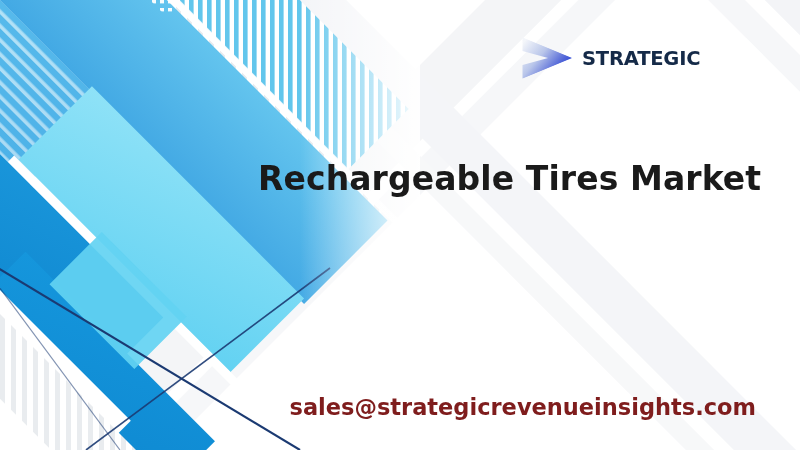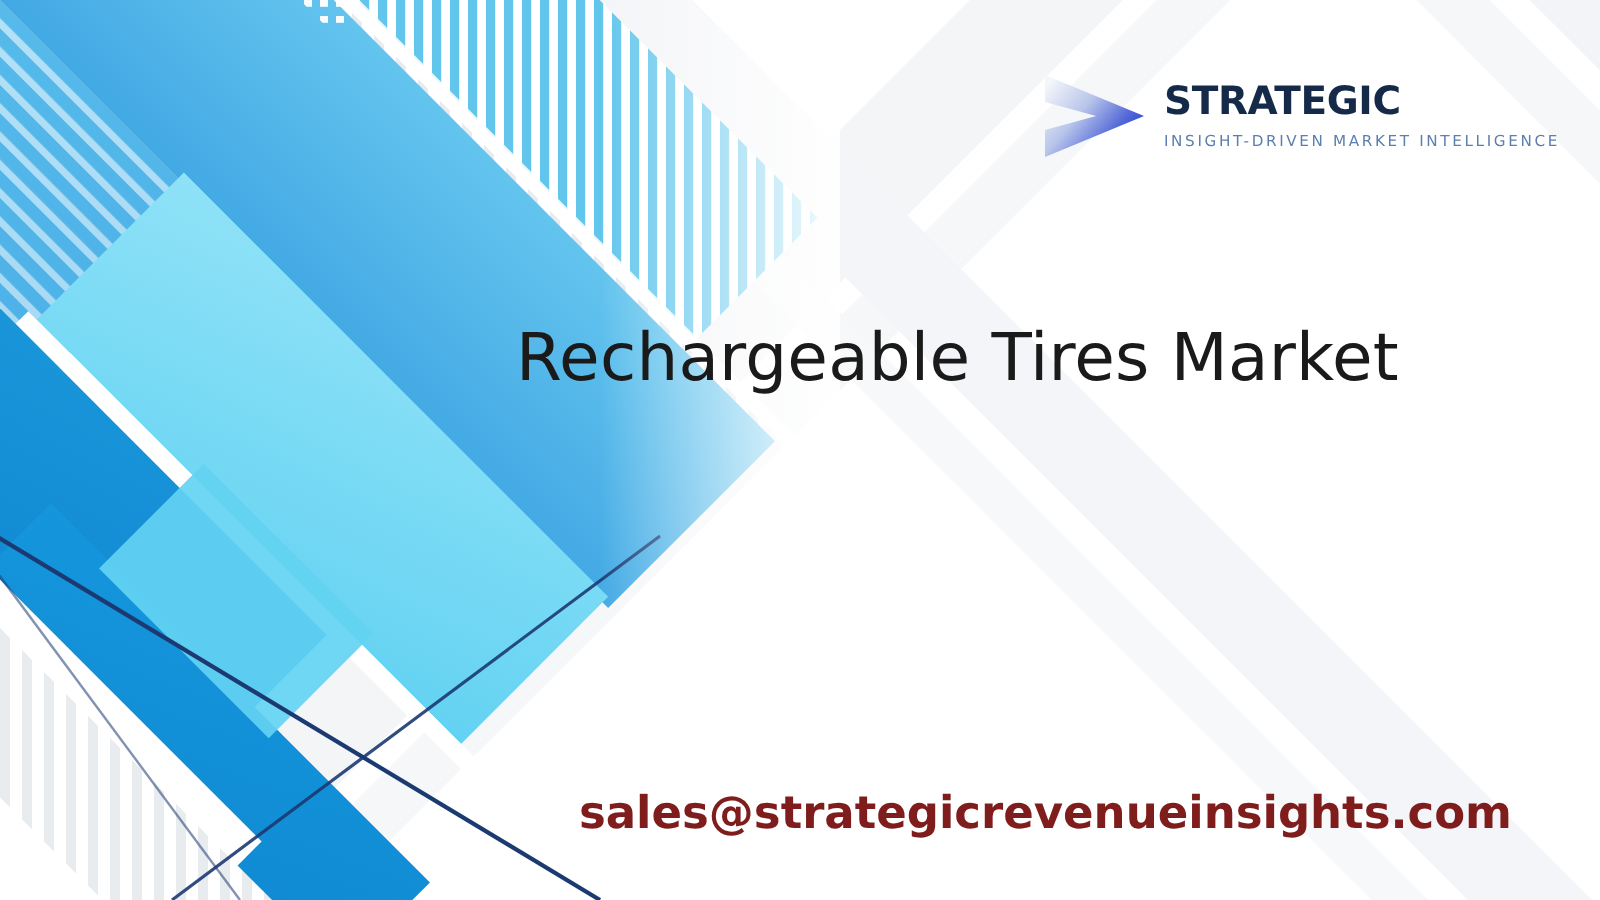--- a/index.html
+++ b/index.html
@@ -67,21 +67,21 @@
     white-space: nowrap;
   }
 
   
   #title {
     position: absolute;
     left: 258px;
     top: 158px;
     width: 500px;
     font-size: 33px;
-    font-weight: normal;
+    font-weight: bold;
     color: #1a1a1a;
     line-height: 42px;
     letter-spacing: 0.1px;
     white-space: nowrap;
   }
 
   
   #email {
     position: absolute;
     right: 44px;
@@ -250,21 +250,20 @@
 
   <div id="logo">
     <svg id="logo-mark" viewBox="0 0 52 46" xmlns="http://www.w3.org/2000/svg">
       <path d="M2 3 L2 43 L50 23 Z
                M2 3 L30 23 L2 43" fill="url(#gMark)"></path>
       <path d="M1.5 2.5 L32.5 23 L1.5 43.5 L1.5 31.5 L15.5 23 L1.5 14.5 Z" fill="#ffffff" opacity="0"></path>
       <path d="M1.5 2.5 L51 23 L1.5 43.5 L1.5 30 L27 23 L1.5 16 Z" fill="url(#gMark)"></path>
     </svg>
     <div id="logo-text">
       <div class="logo-line">STRATEGIC</div>
-      <div id="logo-tagline">INSIGHT-DRIVEN MARKET INTELLIGENCE</div>
     </div>
   </div>
 
   <div id="title">Rechargeable Tires Market</div>
 
   <div id="email">sales@strategicrevenueinsights.com</div>
 
 </div>
 
 </body></html>

